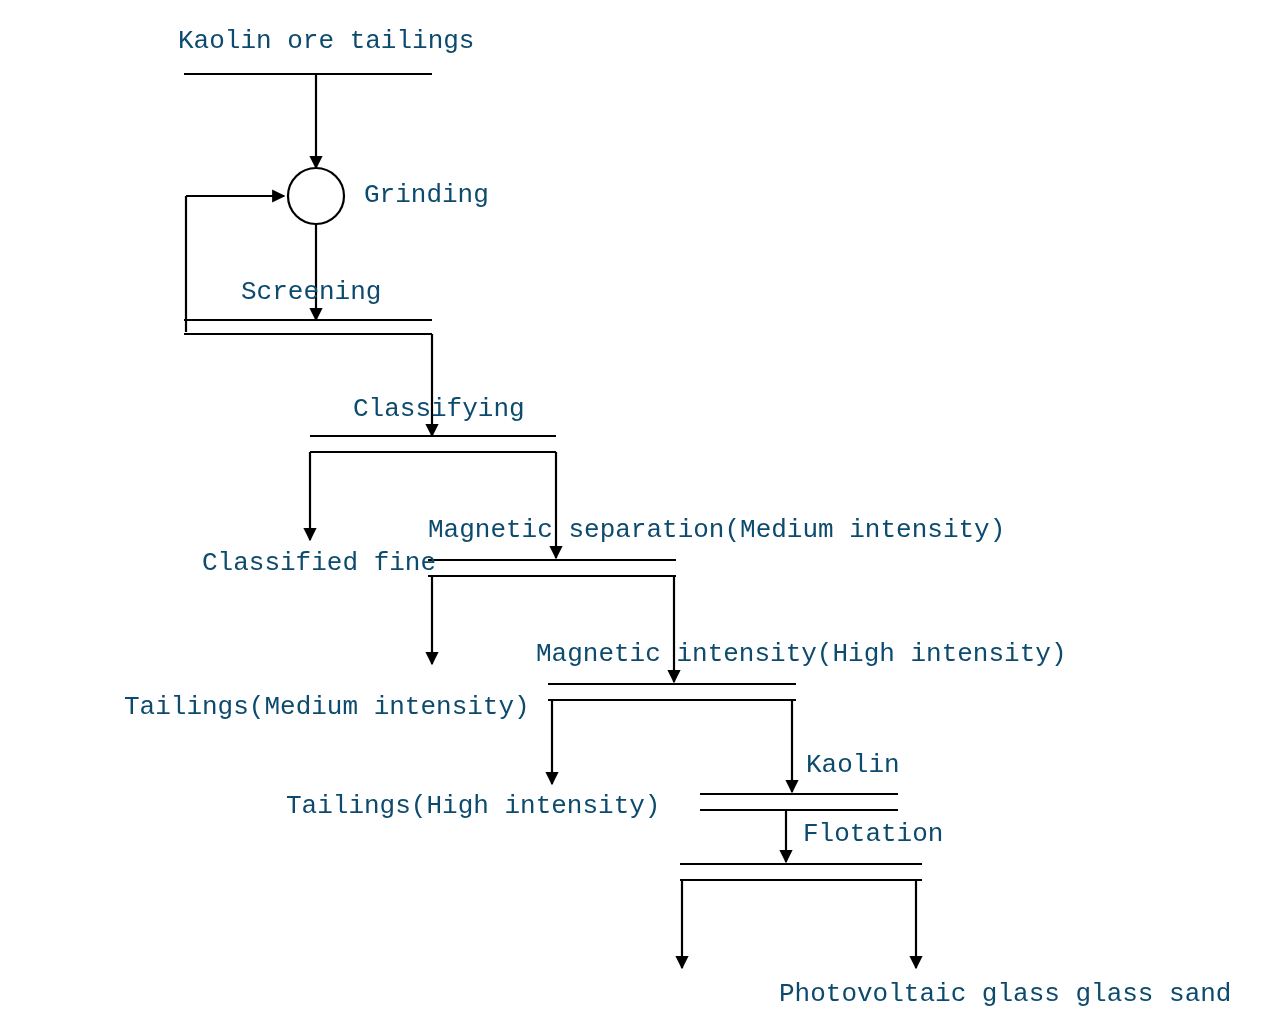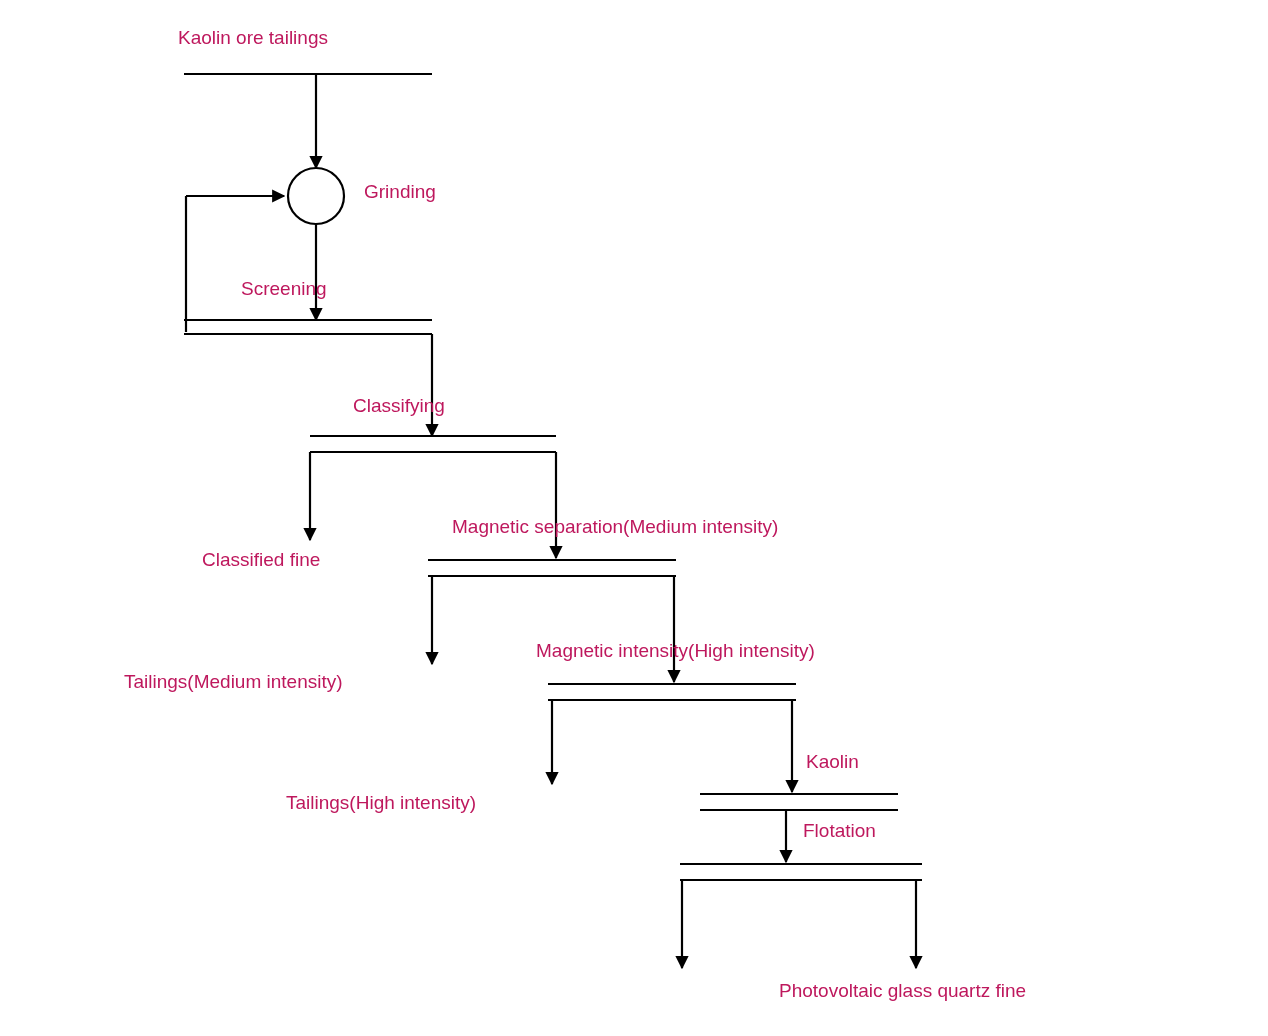--- a/index.html
+++ b/index.html
@@ -17,23 +17,23 @@
   }
   #flow-svg {
     position: absolute;
     left: 0;
     top: 0;
     width: 1268px;
     height: 1036px;
   }
   .lbl {
     position: absolute;
-    color: #be185d;
-    font-family: Liberation Sans, sans-serif;
-    font-size: 19px;
+    color: #0c4a6e;
+    font-family: Liberation Mono, monospace;
+    font-size: 26px;
     line-height: 1.15;
     white-space: nowrap;
   }
 </style>
 </head>
 <body>
 
 <div id="canvas">
 
   <svg id="flow-svg" viewBox="0 0 1268 1036" xmlns="http://www.w3.org/2000/svg">
@@ -94,21 +94,21 @@
 
       <line x1="916" y1="880" x2="916" y2="968" marker-end="url(#arrow)"></line>
     </g>
   </svg>
 
   <div class="lbl" style="left:178px; top:27px;">Kaolin ore tailings</div>
   <div class="lbl" style="left:364px; top:181px;">Grinding</div>
   <div class="lbl" style="left:241px; top:278px;">Screening</div>
   <div class="lbl" style="left:345px; top:395px;margin-left:8px;">Classifying</div>
   <div class="lbl" style="left:202px; top:549px;">Classified fine</div>
-  <div class="lbl" style="left:452px; top:516px;">Magnetic separation(Medium intensity)</div>
-  <div class="lbl" style="left:124px; top:671px;">Tailings(Medium intensity)</div>
+  <div class="lbl" style="left:428px; top:516px;">Magnetic separation(Medium intensity)</div>
+  <div class="lbl" style="left:124px; top:693px;">Tailings(Medium intensity)</div>
   <div class="lbl" style="left:536px; top:640px;">Magnetic intensity(High intensity)</div>
   <div class="lbl" style="left:286px; top:792px;">Tailings(High intensity)</div>
   <div class="lbl" style="left:806px; top:751px;">Kaolin</div>
   <div class="lbl" style="left:803px; top:820px;">Flotation</div>
-  <div class="lbl" style="left:779px; top:980px;">Photovoltaic glass quartz fine</div>
+  <div class="lbl" style="left:779px; top:980px;">Photovoltaic glass glass sand</div>
 
 </div>
 
 </body></html>

